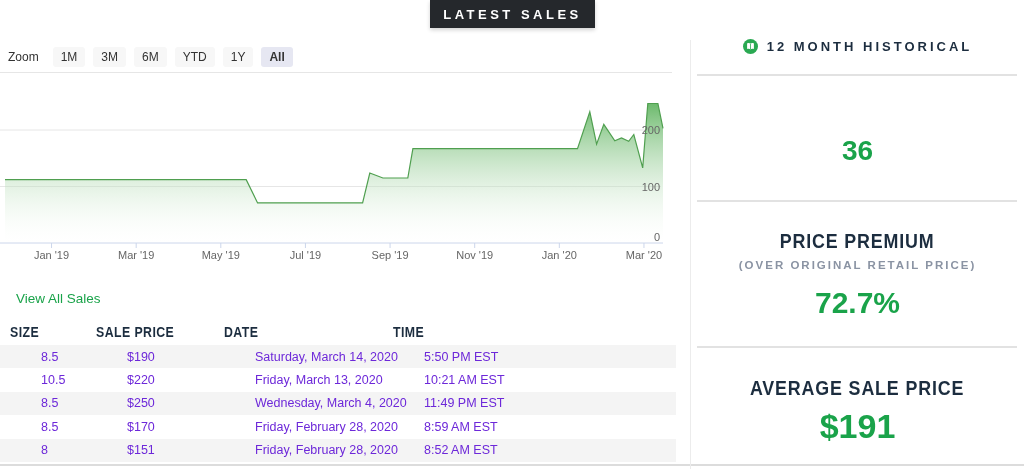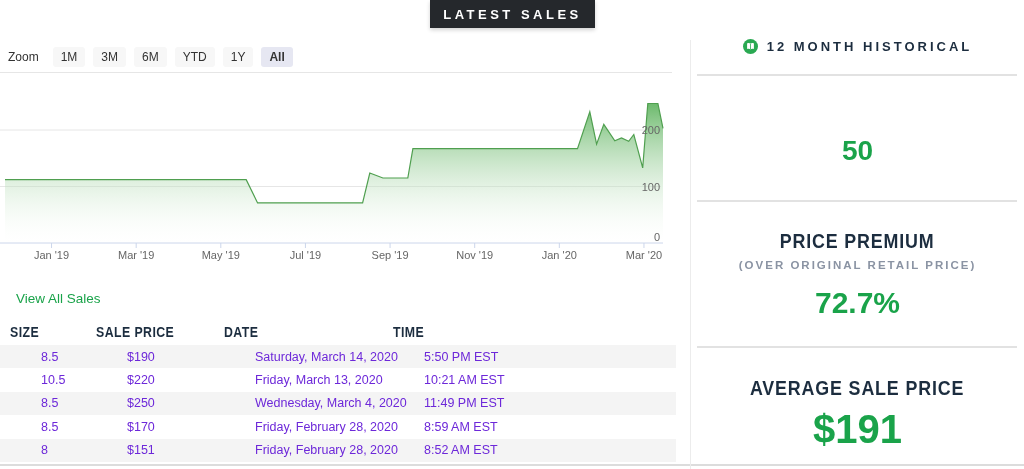--- a/index.html
+++ b/index.html
@@ -156,31 +156,31 @@
     <div class="panel-header">
       <svg width="15" height="15" viewBox="0 0 15 15">
         <circle cx="7.5" cy="7.5" r="7.5" fill="#2aa952"></circle>
         <path d="M7.5 4.6 C6.6 3.9 5.1 3.9 4.1 4.4 L4.1 10 C5.1 9.5 6.6 9.5 7.5 10.2 C8.4 9.5 9.9 9.5 10.9 10 L10.9 4.4 C9.9 3.9 8.4 3.9 7.5 4.6 Z" fill="#fff"></path>
         <line x1="7.5" y1="4.8" x2="7.5" y2="10" stroke="#2aa952" stroke-width="0.8"></line>
       </svg>
       <span class="panel-title">12 MONTH HISTORICAL</span>
     </div>
     <div class="divider" style="top:74px"></div>
 
-    <div class="stat-value" style="top:135px;font-size:28px">50</div>
+    <div class="stat-value" style="top:135px;font-size:28px">36</div>
 
     <div class="divider" style="top:200px"></div>
 
     <div class="stat-label" style="top:229px">
       <span>PRICE PREMIUM</span>
     </div>
     <div class="stat-sub" style="top:259px">(OVER ORIGINAL RETAIL PRICE)</div>
     <div class="stat-value" style="top:286px;font-size:30px">72.7%</div>
 
     <div class="divider" style="top:346px"></div>
 
     <div class="stat-label" style="top:376px">
       <span>AVERAGE SALE PRICE</span>
     </div>
-    <div class="stat-value" style="top:407px;font-size:40px">$191</div>
+    <div class="stat-value" style="top:407px;font-size:34px">$191</div>
   </div>
 
 </div>
 
 </body></html>

